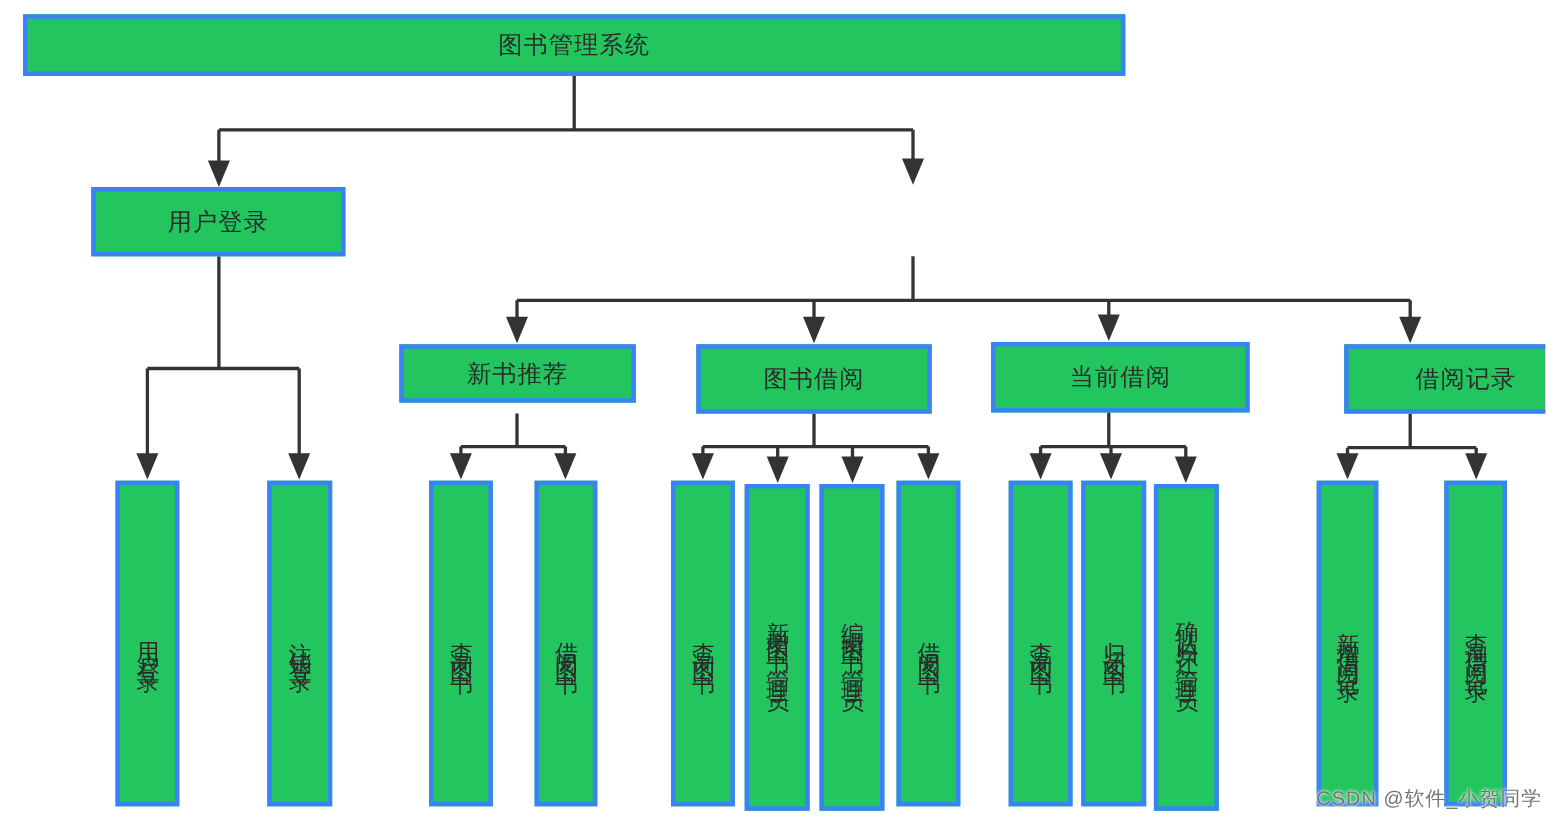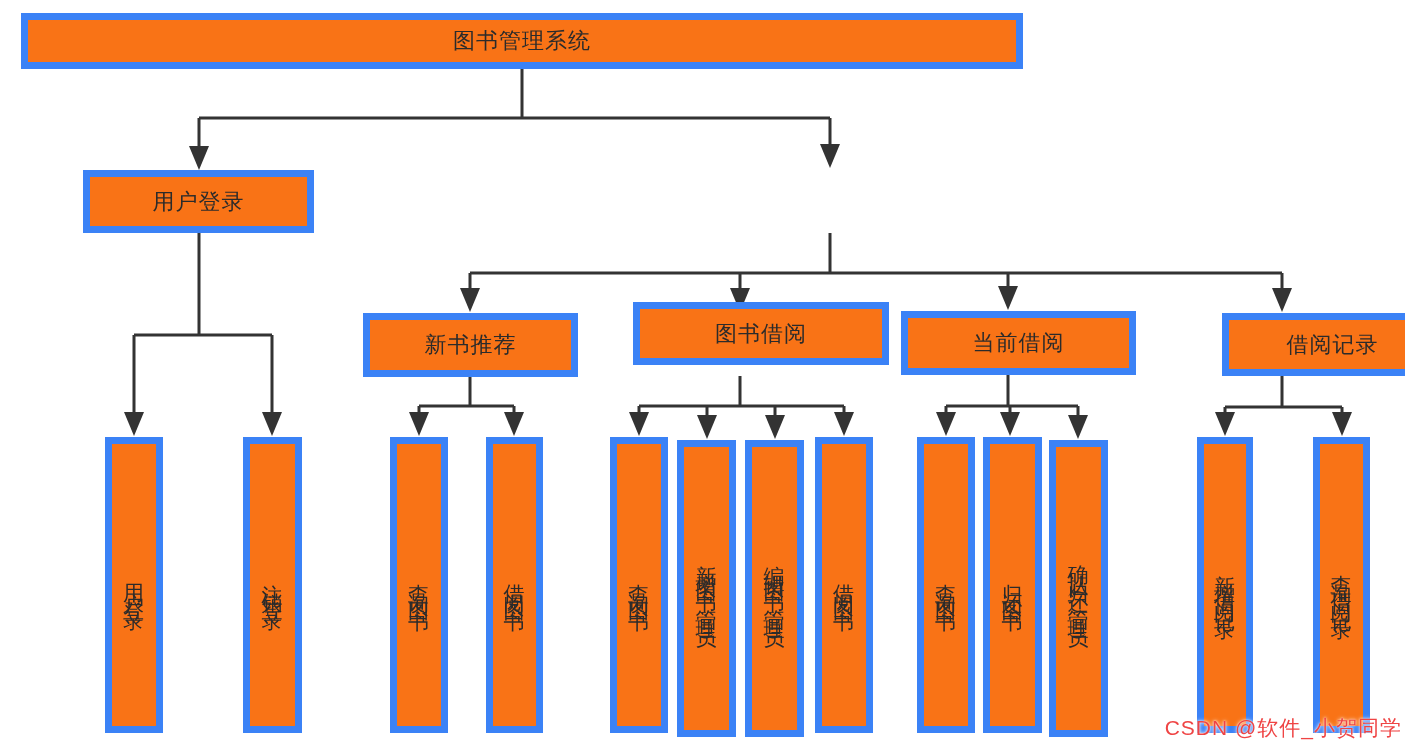--- a/index.html
+++ b/index.html
@@ -5,53 +5,53 @@
   html,body{margin:0;padding:0;background:#ffffff;}
   .page{
     position:relative;width:1405px;height:747px;background:#ffffff;overflow:hidden;
     font-family:"Liberation Sans","DejaVu Sans",sans-serif;
   }
   .wires{position:absolute;left:0;top:0;z-index:1;}
   .ln{stroke:#333333;stroke-width:3;fill:none;}
   .ah{fill:#333333;stroke:none;}
   .b{
     position:absolute;z-index:2;box-sizing:border-box;
-    border:7px solid #3b82f6;background:#f97316;color:#2b2b2b;
+    border:4px solid #3b82f6;background:#22c55e;color:#2b2b2b;
     display:flex;align-items:center;justify-content:center;text-align:center;
   }
   .h span{font-size:22px;letter-spacing:1px;white-space:nowrap;}
   .v .vt{
     writing-mode:vertical-rl;
     font-size:21px;line-height:1;letter-spacing:9px;
     white-space:nowrap;
   }
   
   .p-root{left:21px;top:13px;width:1002px;height:56px;}
   .p-user{left:83px;top:170px;width:231px;height:63px;}
   .p-mgmt{left:712px;top:168px;width:235px;height:65px;}
-  .p-new{left:363px;top:313px;width:215px;height:64px;}
-  .p-bor{left:633px;top:302px;width:256px;height:63px;justify-content:center;}
+  .p-new{left:363px;top:313px;width:215px;height:53px;}
+  .p-bor{left:633px;top:313px;width:214px;height:63px;justify-content:center;}
   .p-cur{left:901px;top:311px;width:235px;height:64px;}
   .p-rec{left:1222px;top:313px;width:221px;height:63px;}
   .p-v1{left:105px;top:437px;width:58px;height:296px;}
   .p-v2{left:243px;top:437px;width:59px;height:296px;}
   .p-v3{left:390px;top:437px;width:58px;height:296px;}
   .p-v4{left:486px;top:437px;width:57px;height:296px;}
   .p-v5{left:610px;top:437px;width:58px;height:296px;}
   .p-v6{left:677px;top:440px;width:59px;height:297px;}
   .p-v7{left:745px;top:440px;width:59px;height:297px;}
   .p-v8{left:815px;top:437px;width:58px;height:296px;}
   .p-v9{left:917px;top:437px;width:58px;height:296px;}
   .p-v10{left:983px;top:437px;width:59px;height:296px;}
   .p-v11{left:1049px;top:440px;width:59px;height:297px;}
   .p-v12{left:1197px;top:437px;width:56px;height:296px;}
   .p-v13{left:1313px;top:437px;width:57px;height:296px;}
   .watermark{
     position:absolute;z-index:5;right:3px;top:714px;
-    font-size:21px;color:#ef4444;letter-spacing:1px;white-space:nowrap;
+    font-size:18px;color:#737373;letter-spacing:1px;white-space:nowrap;
     text-shadow:0 0 2px #ffffff,0 0 4px #ffffff;
   }
 </style>
 </head>
 <body>
 
 <div class="page">
 
   <svg class="wires" width="1405" height="747" viewBox="0 0 1405 747">
 

